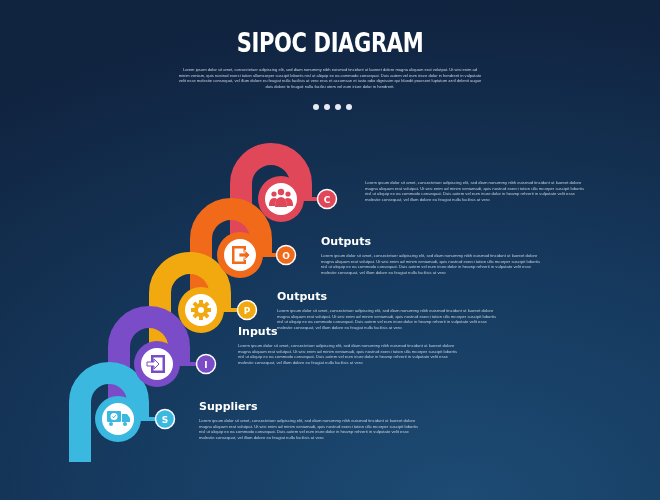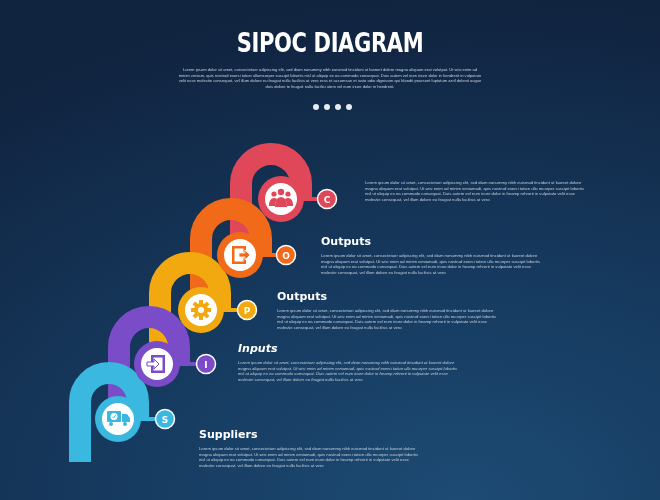--- a/index.html
+++ b/index.html
@@ -144,21 +144,21 @@
 <div class="step-text" style="left:321px; top:235px;">
   <div class="step-title">Outputs</div>
   <div class="step-desc">Lorem ipsum dolor sit amet, consectetuer adipiscing elit, sed diam nonummy nibh euismod tincidunt ut laoreet dolore magna aliquam erat volutpat. Ut wisi enim ad minim veniamadi, quis nostrud exerci tation ulla mcorper suscipit lobortis nisl ut aliquip ex ea commodo consequat. Duis autem vel eum iriure dolor in heamp rehrerit in vulputate velit esse molestie consequat, vel illum dolore eu feugiat nulla facilisis at vero</div>
 </div>
 
 <div class="step-text" style="left:277px; top:290px;">
   <div class="step-title">Outputs</div>
   <div class="step-desc">Lorem ipsum dolor sit amet, consectetuer adipiscing elit, sed diam nonummy nibh euismod tincidunt ut laoreet dolore magna aliquam erat volutpat. Ut wisi enim ad minim veniamadi, quis nostrud exerci tation ulla mcorper suscipit lobortis nisl ut aliquip ex ea commodo consequat. Duis autem vel eum iriure dolor in heamp rehrerit in vulputate velit esse molestie consequat, vel illum dolore eu feugiat nulla facilisis at vero</div>
 </div>
 
-<div class="step-text" style="left:238px; top:342px;font-style:italic;">
+<div class="step-text" style="left:238px; top:325px;">
   <div class="step-title">Inputs</div>
   <div class="step-desc">Lorem ipsum dolor sit amet, consectetuer adipiscing elit, sed diam nonummy nibh euismod tincidunt ut laoreet dolore magna aliquam erat volutpat. Ut wisi enim ad minim veniamadi, quis nostrud exerci tation ulla mcorper suscipit lobortis nisl ut aliquip ex ea commodo consequat. Duis autem vel eum iriure dolor in heamp rehrerit in vulputate velit esse molestie consequat, vel illum dolore eu feugiat nulla facilisis at vero</div>
 </div>
 
-<div class="step-text" style="left:199px; top:400px;margin-top:28px;">
+<div class="step-text" style="left:199px; top:400px;">
   <div class="step-title">Suppliers</div>
   <div class="step-desc">Lorem ipsum dolor sit amet, consectetuer adipiscing elit, sed diam nonummy nibh euismod tincidunt ut laoreet dolore magna aliquam erat volutpat. Ut wisi enim ad minim veniamadi, quis nostrud exerci tation ulla mcorper suscipit lobortis nisl ut aliquip ex ea commodo consequat. Duis autem vel eum iriure dolor in heamp rehrerit in vulputate velit esse molestie consequat, vel illum dolore eu feugiat nulla facilisis at vero</div>
 </div>
 
 </body></html>

